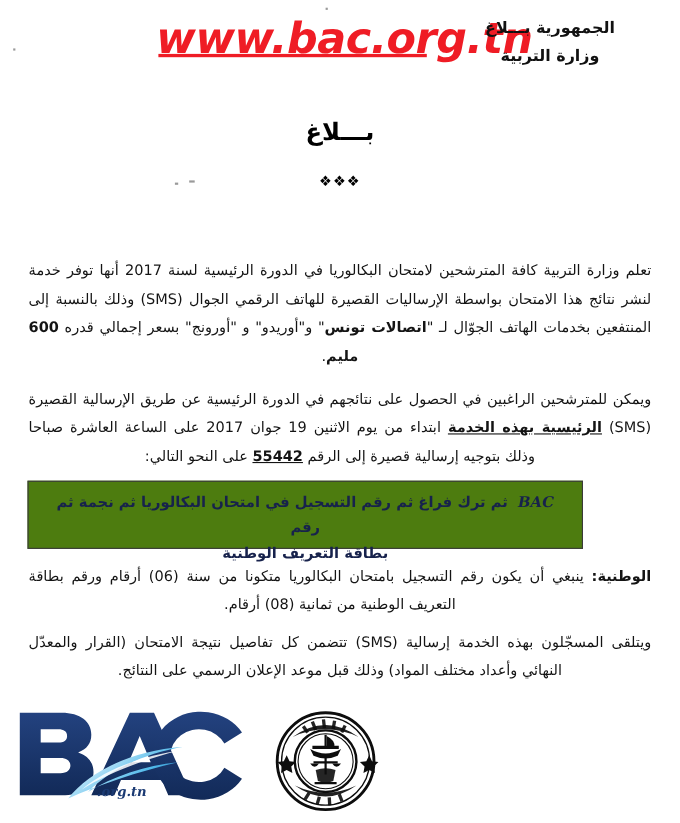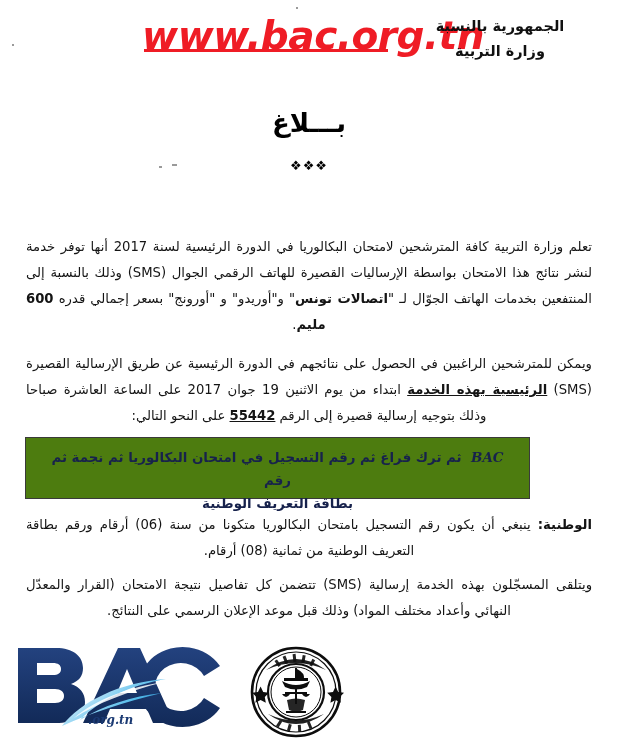--- a/index.html
+++ b/index.html
@@ -77,21 +77,21 @@
   .doc-title {
     position: absolute;
     top: 108px;
     left: 0;
     width: 618px;
     text-align: center;
   }
   .doc-title .word {
     display: inline-block;
     font-family: "DejaVu Sans", "Liberation Sans", sans-serif;
-    font-size: 26px;
+    font-size: 22px;
     font-weight: bold;
     color: #000;
     direction: rtl;
     letter-spacing: 2px;
   }
   .title-ornament {
     position: absolute;
     top: 158px;
     left: 0;
     width: 618px;
@@ -207,21 +207,21 @@
 </head>
 <body>
 
 <div class="page">
 
   <div class="header">
     <div class="site-url">www.bac.org.tn</div>
     <div class="site-url-rule"></div>
 
     <div class="gov-block">
-      <div class="gov-line">الجمهورية بالنسبة</div>
+      <div class="gov-line">الجمهورية بـــلاغ</div>
       <div class="gov-line">وزارة التربية</div>
     </div>
 
     <div class="speck" style="left:296px;top:7px;width:2px;height:2px;"></div>
     <div class="speck" style="left:12px;top:44px;width:2px;height:2px;"></div>
   </div>
 
   <div class="doc-title">
     <span class="word">بـــلاغ</span>
   </div>

